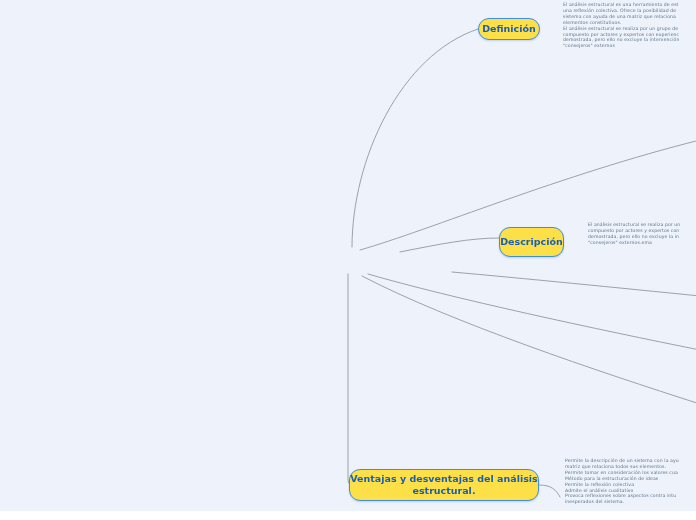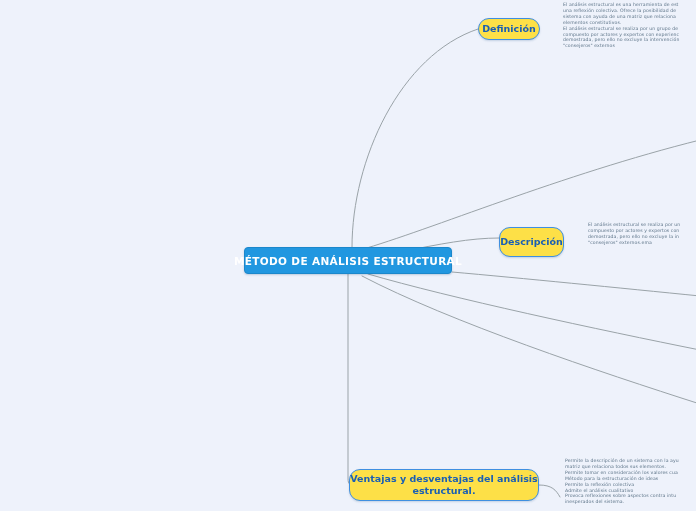--- a/index.html
+++ b/index.html
@@ -149,23 +149,20 @@
       <path d="M 368 274 C 450 298, 600 330, 700 350"></path>
 
       <path d="M 362 276 C 450 322, 600 372, 700 404"></path>
 
       <path d="M 348 274 L 348 478 C 348 485, 350 485, 356 485"></path>
 
       <path d="M 539 485 C 552 485, 556 490, 560 497"></path>
     </g>
   </svg>
 
-  <div class="root-node" id="node-root">
-    <span class="root-label">MÉTODO DE ANÁLISIS ESTRUCTURAL</span>
-  </div>
 
   <div class="branch-node" id="node-definicion">
     <span class="branch-label">Definición</span>
   </div>
   <div class="note" id="note-definicion">El análisis estructural es una herramienta de est
 una reflexión colectiva. Ofrece la posibilidad de 
 sistema con ayuda de una matriz que relaciona 
 elementos constitutivos.
 El análisis estructural se realiza por un grupo de 
 compuesto por actores y expertos con experienc

